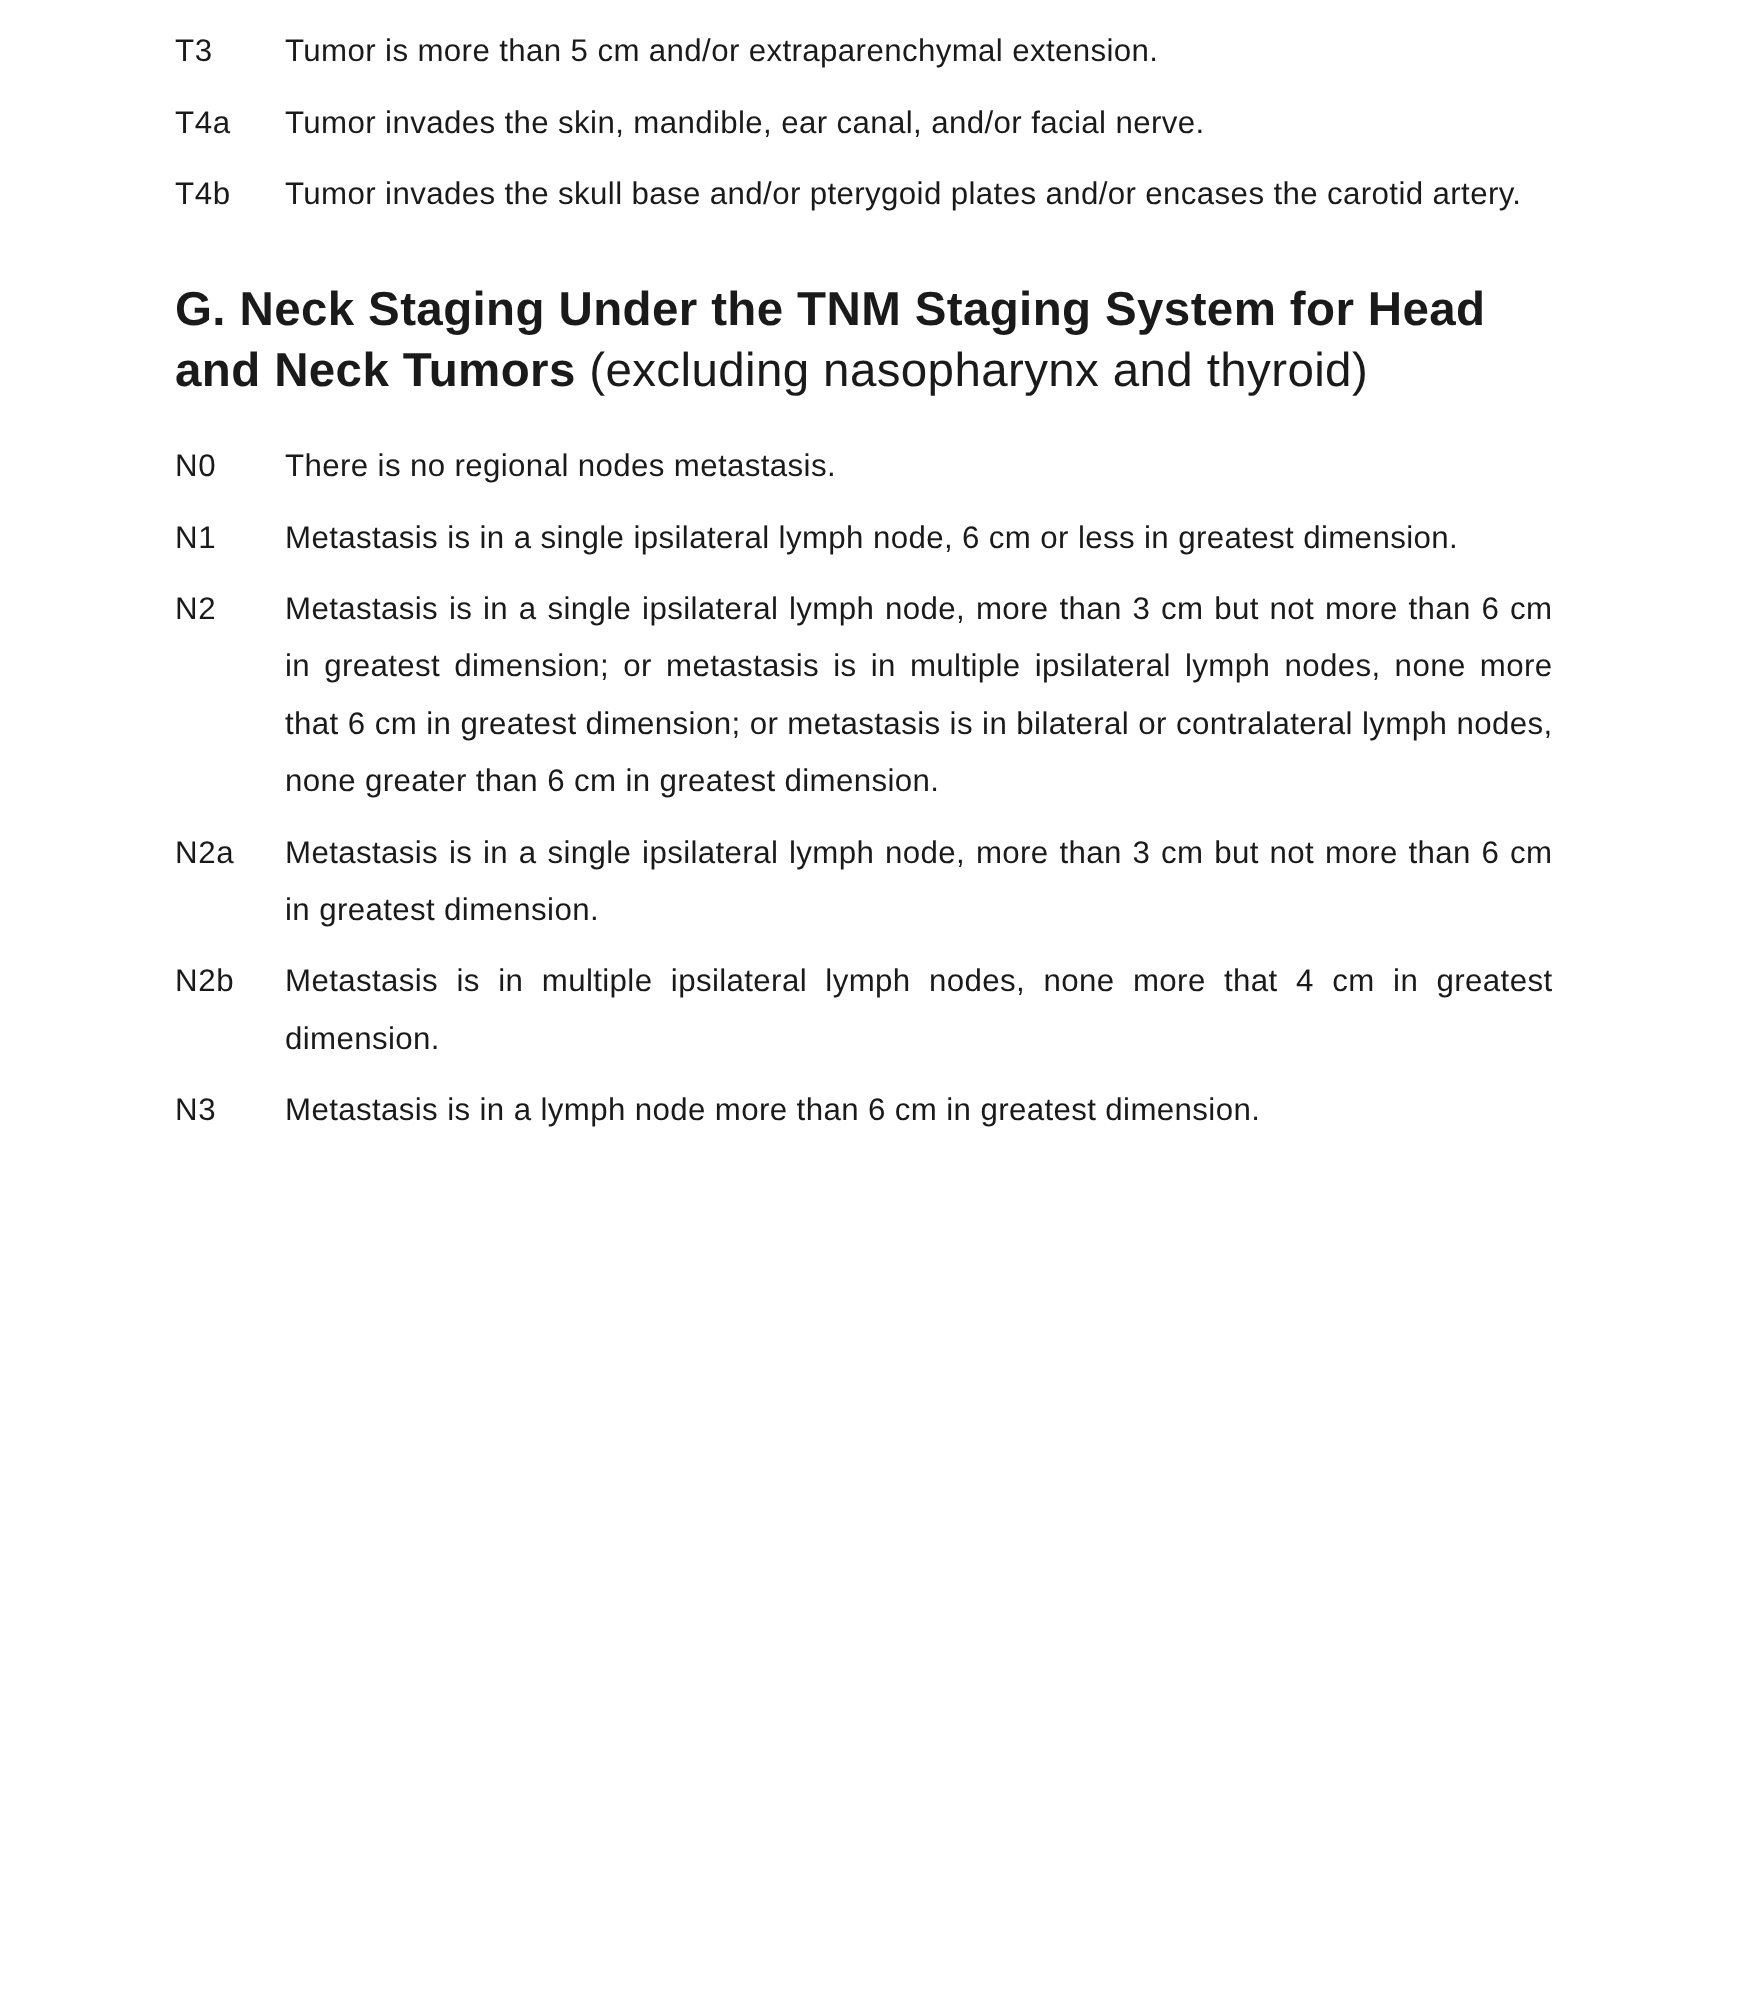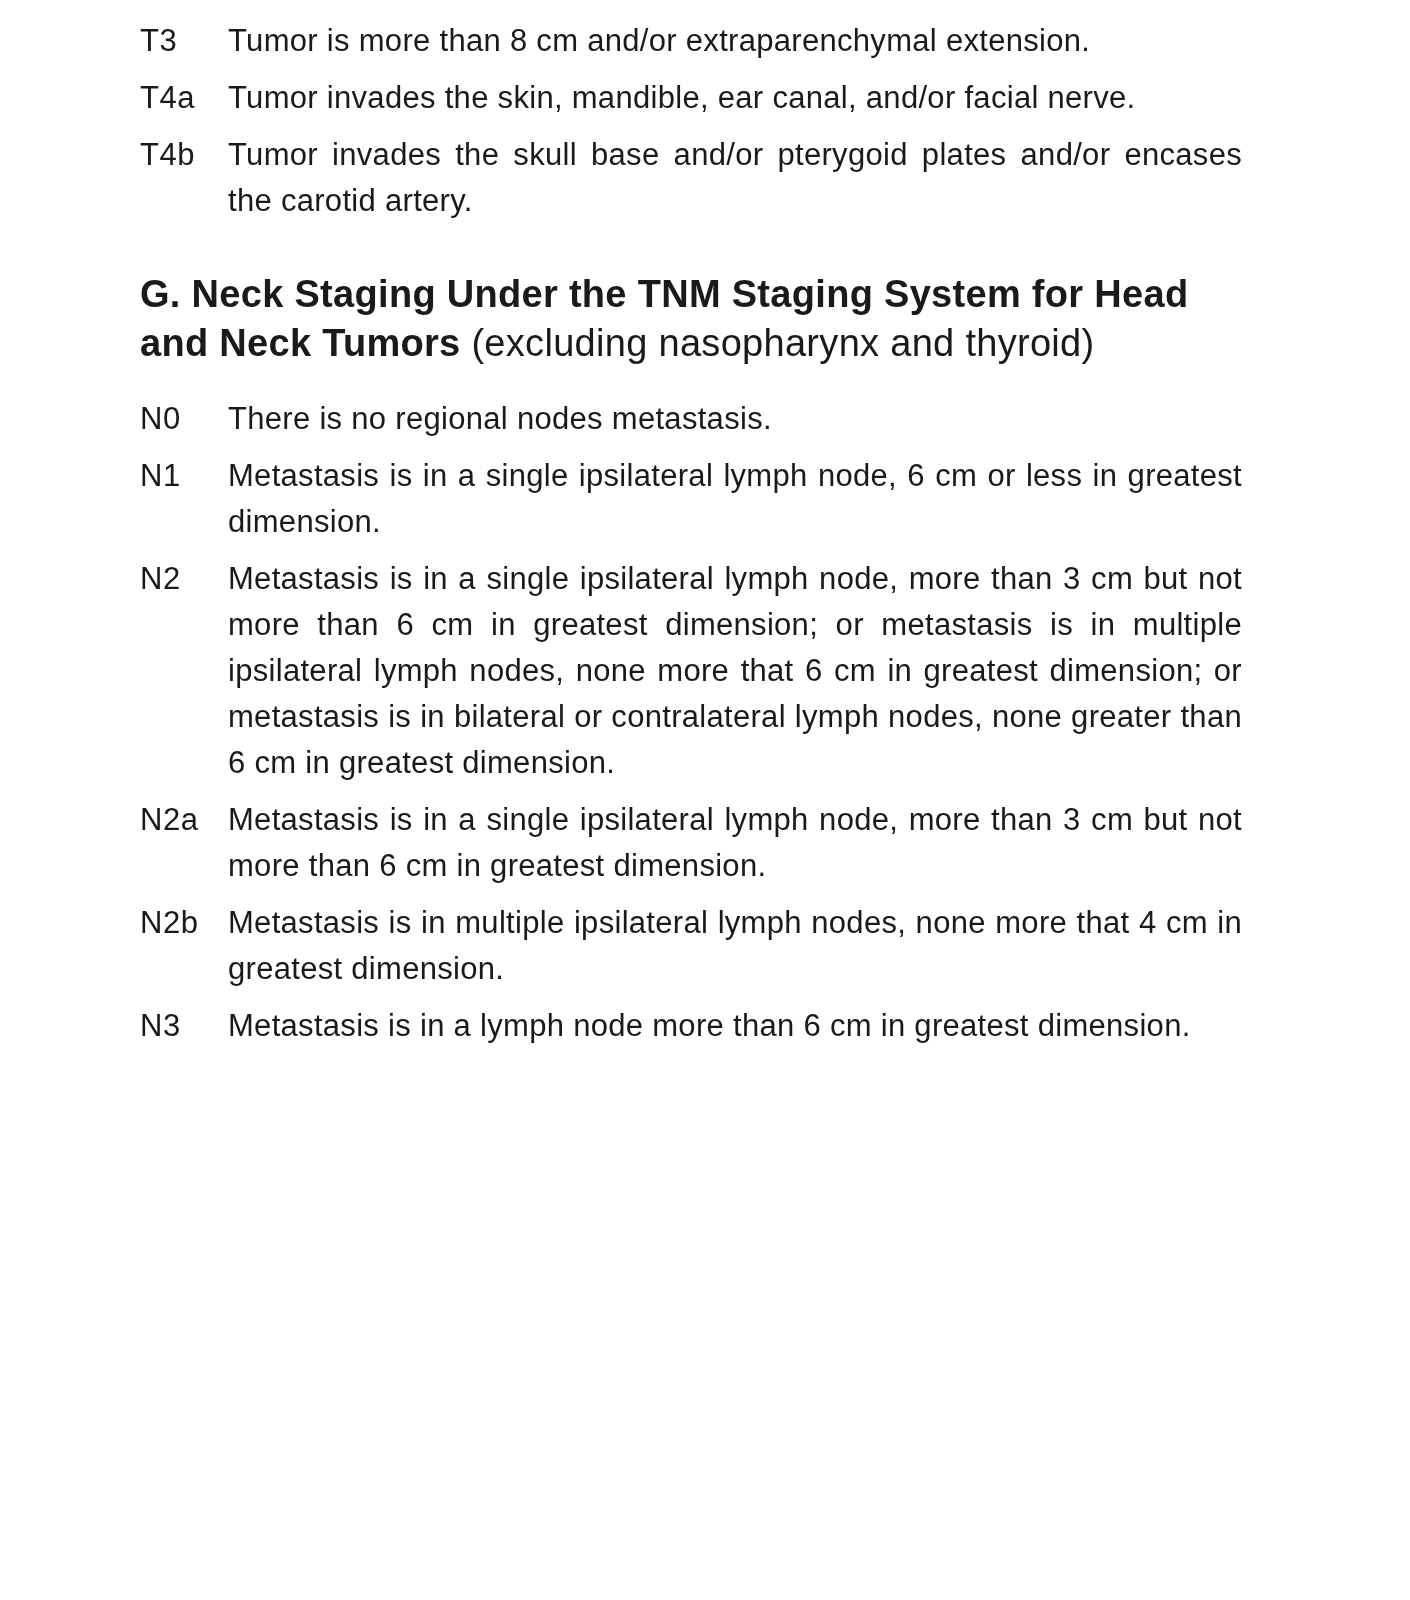--- a/index.html
+++ b/index.html
@@ -16,21 +16,21 @@
     }
     .page {
       position: absolute;
       left: 140px;
       top: 18px;
       width: 1102px;
     }
     .entry {
       display: flex;
       align-items: flex-start;
-      font-size: 31px;
+      font-size: 25px;
       line-height: 46px;
       margin-bottom: 11px;
     }
     .code {
       width: 88px;
       flex: 0 0 88px;
       white-space: nowrap;
       letter-spacing: 0.5px;
     }
     .def {
@@ -58,21 +58,21 @@
     }
   </style>
 </head>
 <body>
 
 <div class="page">
 
   <div class="entries">
     <div class="entry">
       <span class="code">T3</span>
-      <span class="def">Tumor is more than 8 cm and/or extraparenchymal extension.</span>
+      <span class="def">Tumor is more than 5 cm and/or extraparenchymal extension.</span>
     </div>
     <div class="entry">
       <span class="code">T4a</span>
       <span class="def">Tumor invades the skin, mandible, ear canal, and/or facial nerve.</span>
     </div>
     <div class="entry">
       <span class="code">T4b</span>
       <span class="def">Tumor invades the skull base and/or pterygoid plates and/or encases the carotid artery.</span>
     </div>
   </div>

